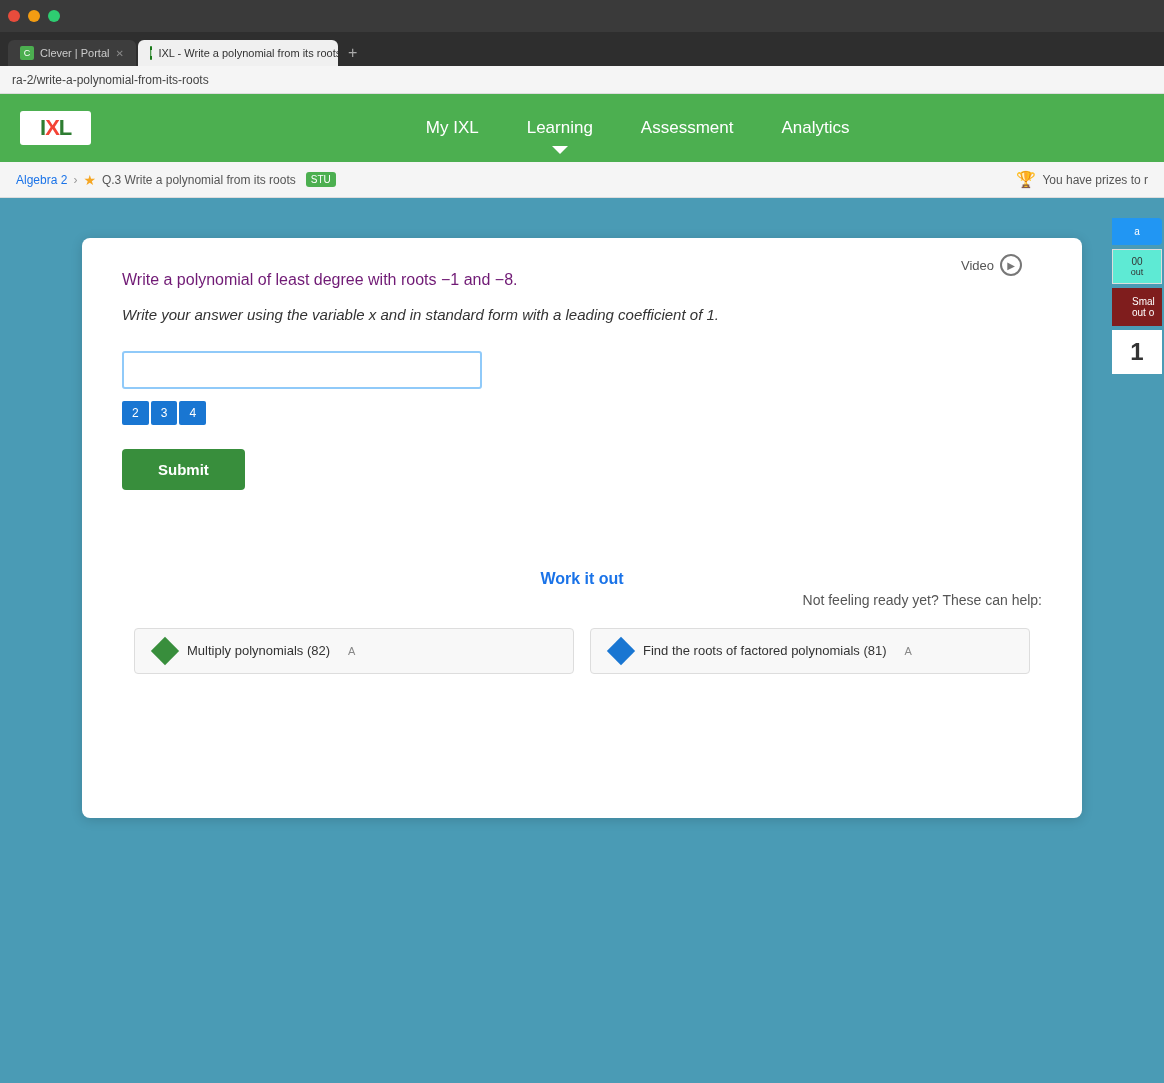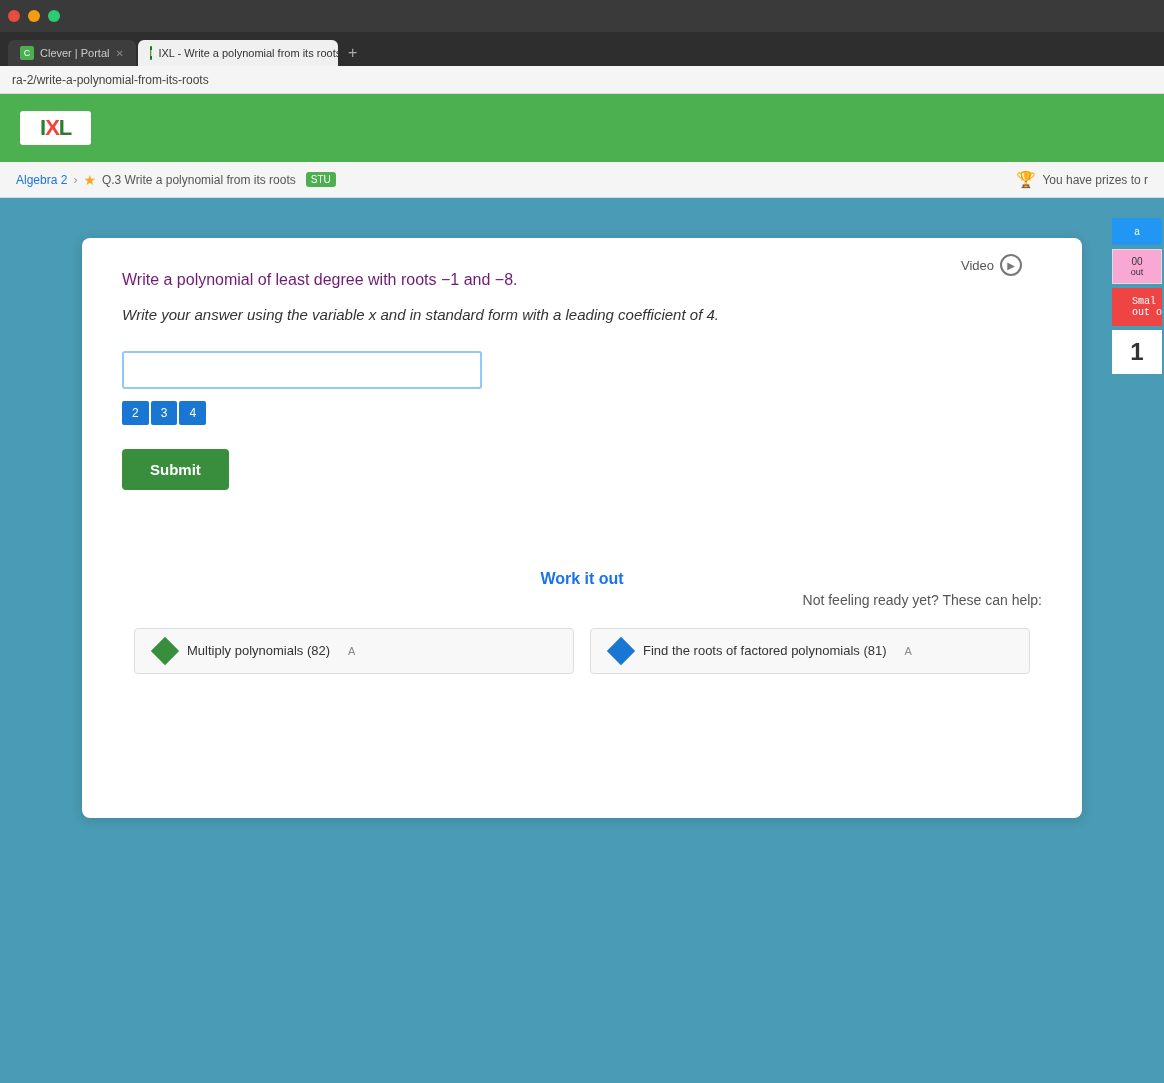--- a/index.html
+++ b/index.html
@@ -183,37 +183,36 @@
       background: #2196f3;
       color: white;
       width: 50px;
       padding: 8px 4px;
       font-size: 10px;
       text-align: center;
       cursor: pointer;
       border-radius: 0 4px 4px 0;
     }
     .panel-score {
-      background: #f9a8d4;
+      background: #5eead4;
       border: 1px solid #ddd;
       color: #333;
       width: 50px;
       padding: 6px 4px;
       font-size: 10px;
       text-align: center;
     }
     .panel-red {
-      background: #ef4444;
+      background: #7f1d1d;
       color: white;
       width: 50px;
       padding: 8px 20px;
       font-size: 10px;
       text-align: center;
       cursor: pointer;
-      font-family: Liberation Mono, monospace;
     }
     .panel-number {
       background: white;
       color: #333;
       font-size: 24px;
       font-weight: bold;
       width: 50px;
       padding: 8px 4px;
       text-align: center;
     }
@@ -279,21 +278,21 @@
       padding: 5px 10px;
       font-size: 12px;
       cursor: pointer;
       border-radius: 2px;
     }
 
     .submit-btn {
       background: #388e3c;
       color: white;
       border: none;
-      padding: 12px 28px;
+      padding: 12px 36px;
       font-size: 15px;
       font-weight: bold;
       border-radius: 4px;
       cursor: pointer;
       margin-bottom: 20px;
     }
 
     
     .work-it-out {
       margin-top: 60px;
@@ -365,20 +364,26 @@
   <button class="new-tab">+</button>
 </div>
 
 <div class="address-bar">
   <span>ra-2/write-a-polynomial-from-its-roots</span>
 </div>
 
 <div class="ixl-header">
   <div class="ixl-logo">
     <span style="color:#2e7d32;">I</span><span style="color:#f44336;">X</span><span style="color:#2e7d32;">L</span>
+  </div>
+  <div class="nav-links">
+    <span class="nav-link">My IXL</span>
+    <span class="nav-link active">Learning</span>
+    <span class="nav-link">Assessment</span>
+    <span class="nav-link">Analytics</span>
   </div>
 </div>
 
 <div class="breadcrumb-bar">
   <a class="breadcrumb-link">Algebra 2</a>
   <span class="breadcrumb-sep">›</span>
   <span class="breadcrumb-star">★</span>
   <span>Q.3 Write a polynomial from its roots</span>
   <span style="background:#4caf50;color:white;font-size:10px;padding:2px 5px;border-radius:3px;margin-left:4px;">STU</span>
   <div class="prize-area">
@@ -392,21 +397,21 @@
     <div class="content-card">
 
       
       <div class="video-btn">
         <span>Video</span>
         <div class="video-circle">▶</div>
       </div>
 
       
       <p class="question-text">Write a polynomial of least degree with roots −1 and −8.</p>
-      <p class="question-italic">Write your answer using the variable x and in standard form with a leading coefficient of 4.</p>
+      <p class="question-italic">Write your answer using the variable x and in standard form with a leading coefficient of 1.</p>
 
       
       <input type="text" class="answer-input" placeholder="" style="">
 
       
       <div class="superscript-row">
         <button class="sup-btn">2</button>
         <button class="sup-btn">3</button>
         <button class="sup-btn">4</button>
       </div>

